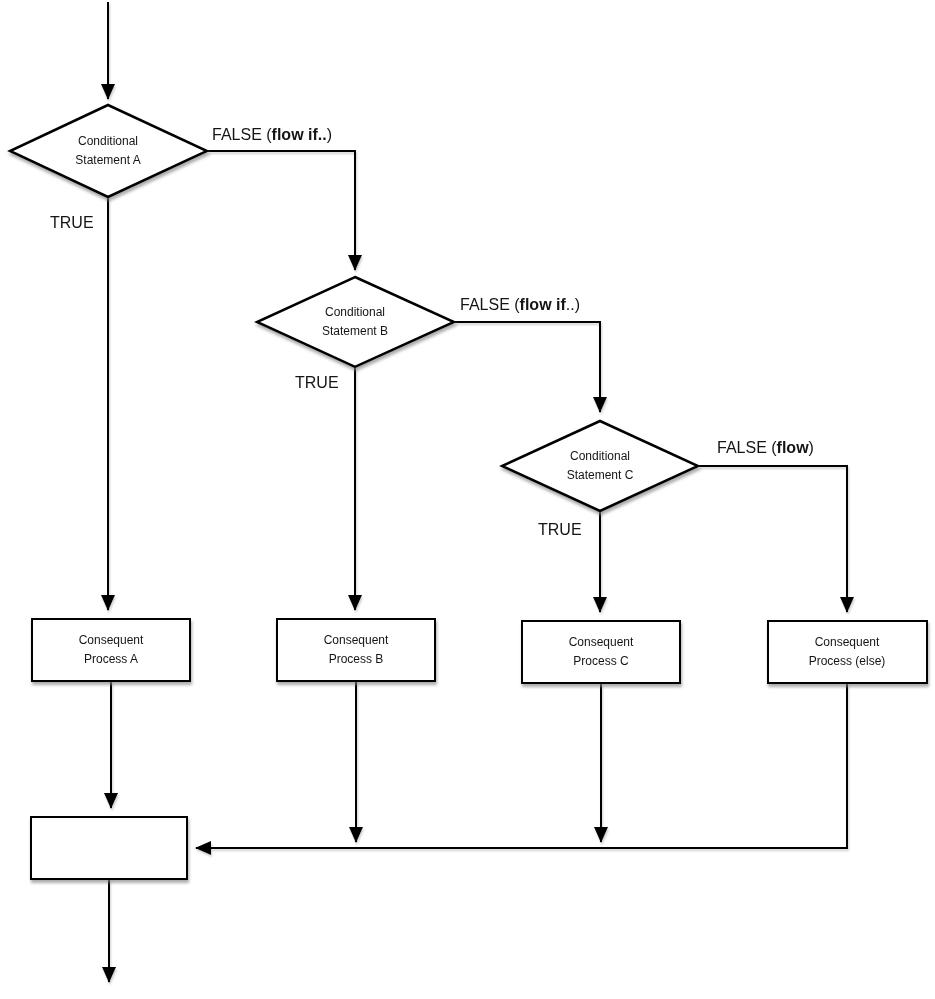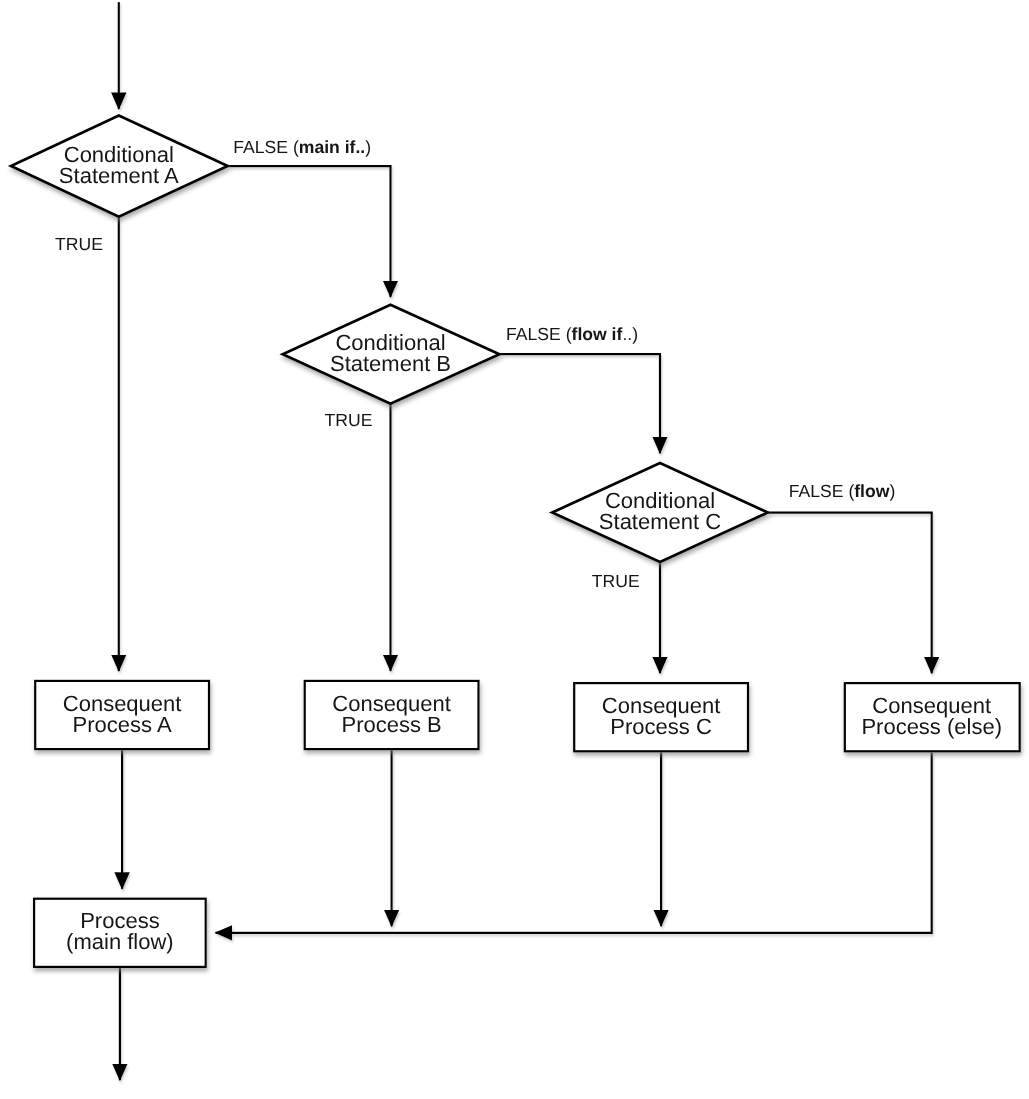--- a/index.html
+++ b/index.html
@@ -3,21 +3,21 @@
 <meta charset="utf-8">
 <style>
   html,body{margin:0;padding:0;background:#ffffff;}
   .canvas{
     position:relative;width:935px;height:999px;background:#ffffff;
     font-family:"Liberation Sans", sans-serif;color:#111111;overflow:hidden;
   }
   svg{position:absolute;left:0;top:0;}
   .lbl{
     position:absolute;width:160px;text-align:center;
-    white-space:pre-line;font-size:20px;line-height:19px;color:#151515;
+    white-space:pre-line;font-size:12px;line-height:19px;color:#151515;
   }
   .elbl{
     position:absolute;font-size:16px;white-space:nowrap;color:#151515;
   }
   .elbl b{font-weight:bold;}
 </style>
 </head>
 <body>
 
 <div class="canvas">
@@ -69,24 +69,22 @@
   <div class="lbl" style="left:520px;top:447px">Conditional
 Statement C</div>
   <div class="lbl" style="left:31px;top:631px">Consequent
 Process A</div>
   <div class="lbl" style="left:276px;top:631px">Consequent
 Process B</div>
   <div class="lbl" style="left:521px;top:633px">Consequent
 Process C</div>
   <div class="lbl" style="left:767px;top:633px">Consequent
 Process (else)</div>
-  <div class="lbl" style="left:29px;top:829px">Process
-(main flow)</div>
 
   <div class="elbl" style="left:50px;top:214px">TRUE</div>
   <div class="elbl" style="left:295px;top:374px">TRUE</div>
   <div class="elbl" style="left:538px;top:521px">TRUE</div>
 
-  <div class="elbl" style="left:212px;top:126px"><span>FALSE (</span><b>main if..</b><span>)</span></div>
+  <div class="elbl" style="left:212px;top:126px"><span>FALSE (</span><b>flow if..</b><span>)</span></div>
   <div class="elbl" style="left:460px;top:296px"><span>FALSE (</span><b>flow if</b><span>..)</span></div>
   <div class="elbl" style="left:717px;top:439px"><span>FALSE (</span><b>flow</b><span>)</span></div>
 
 </div>
 
 </body></html>

